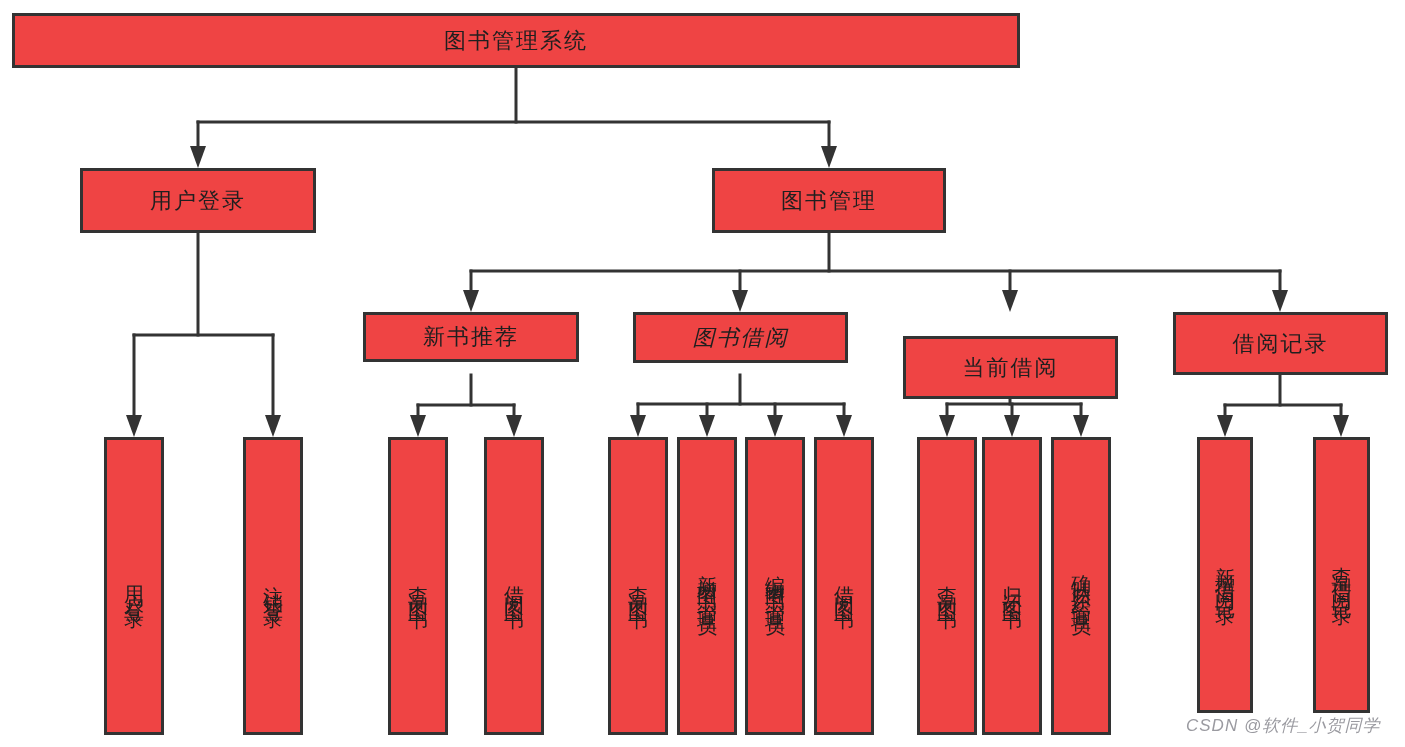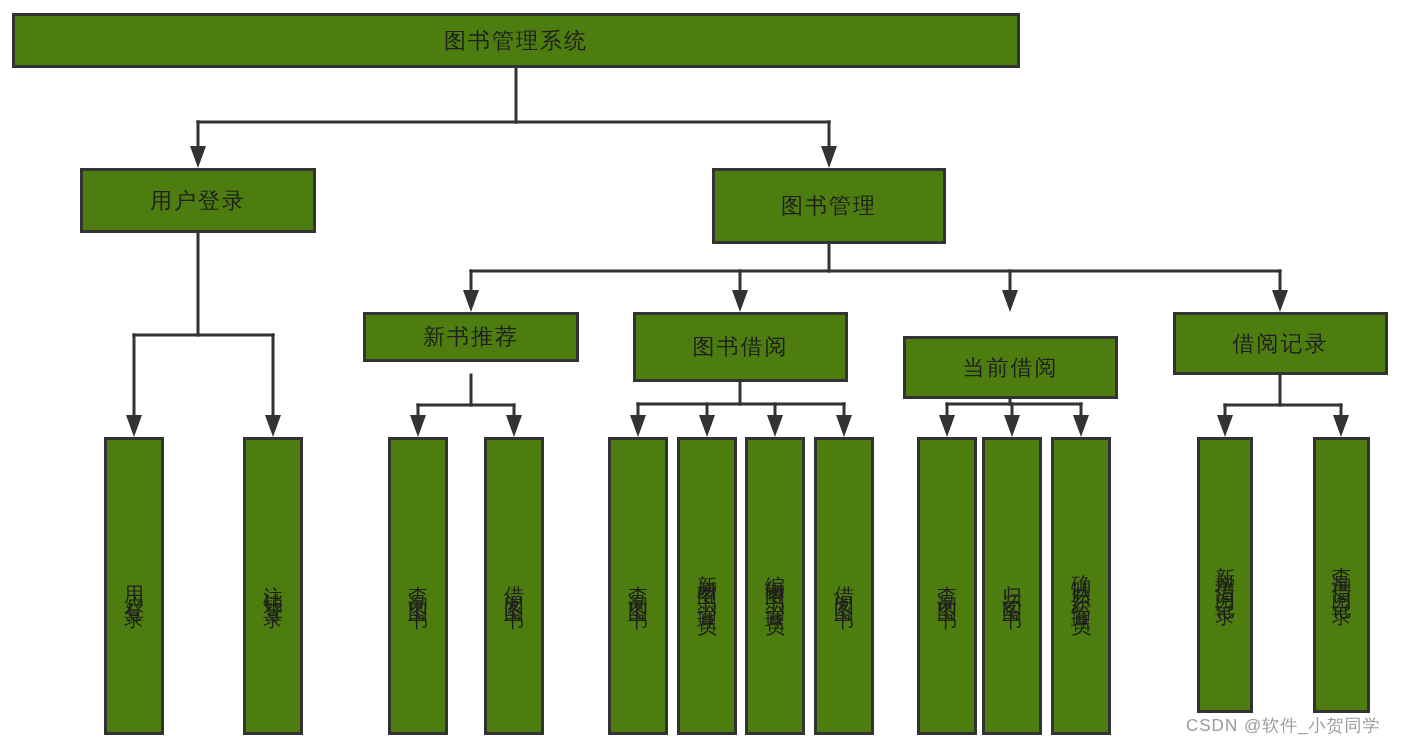--- a/index.html
+++ b/index.html
@@ -8,21 +8,21 @@
     width:1405px;height:747px;
     background:var(--bg,#ffffff);
     font-family:"Liberation Sans","DejaVu Sans",sans-serif;
     overflow:hidden;
   }
   .connectors{position:absolute;left:0;top:0;z-index:1;}
   .node{
     position:absolute;
     box-sizing:border-box;
     border:3px solid var(--line,#333333);
-    background:#4d7c0f;
+    background:#ef4444;
     color:var(--text,#1f1f1f);
     display:flex;align-items:center;justify-content:center;
     z-index:2;
     letter-spacing:2px;
   }
   .node.root{font-size:22px;}
   .node.branch{font-size:22px;}
   .leaf{
     writing-mode:vertical-lr;
     text-orientation:mixed;
@@ -33,20 +33,21 @@
   }
   .leaf.long{letter-spacing:6px;font-size:20px;}
   .watermark{
     position:absolute;
     left:1186px;top:714px;
     font-size:17px;
     color:var(--wm,#9a9aa0);
     z-index:3;
     letter-spacing:1px;
     white-space:nowrap;
+    font-style:italic;
   }
 </style>
 </head>
 <body>
 
 <div class="stage" style="--line: #333333; --text: #1f1f1f; --bg: #ffffff; --wm: #9a9aa0;">
 
   <svg class="connectors" width="1405" height="747" viewBox="0 0 1405 747">
     <g stroke="#333333" stroke-width="3" fill="none" stroke-linecap="square">
 
@@ -112,24 +113,24 @@
       <polygon points="1004,415 1020,415 1012,437"></polygon>
       <polygon points="1073,415 1089,415 1081,437"></polygon>
       <polygon points="1217,415 1233,415 1225,437"></polygon>
       <polygon points="1333,415 1349,415 1341,437"></polygon>
     </g>
   </svg>
 
   <div class="node root" style="left:12px;top:13px;width:1008px;height:55px;">图书管理系统</div>
 
   <div class="node branch" style="left:80px;top:168px;width:236px;height:65px;">用户登录</div>
-  <div class="node branch" style="left:712px;top:168px;width:234px;height:76px;">图书管理</div>
+  <div class="node branch" style="left:712px;top:168px;width:234px;height:65px;">图书管理</div>
 
   <div class="node branch" style="left:363px;top:312px;width:216px;height:50px;">新书推荐</div>
-  <div class="node branch" style="left:633px;top:312px;width:215px;height:70px;">图书借阅</div>
+  <div class="node branch" style="left:633px;top:312px;width:215px;height:51px;font-style:italic;">图书借阅</div>
   <div class="node branch" style="left:903px;top:312px;width:215px;height:63px;margin-top:24px;">当前借阅</div>
   <div class="node branch" style="left:1173px;top:312px;width:215px;height:63px;">借阅记录</div>
 
   <div class="node leaf" style="left:104px;top:437px;width:60px;height:298px;">用户登录</div>
   <div class="node leaf" style="left:243px;top:437px;width:60px;height:298px;">注销登录</div>
 
   <div class="node leaf" style="left:388px;top:437px;width:60px;height:298px;">查询图书</div>
   <div class="node leaf" style="left:484px;top:437px;width:60px;height:298px;">借阅图书</div>
 
   <div class="node leaf" style="left:608px;top:437px;width:60px;height:298px;">查询图书</div>

